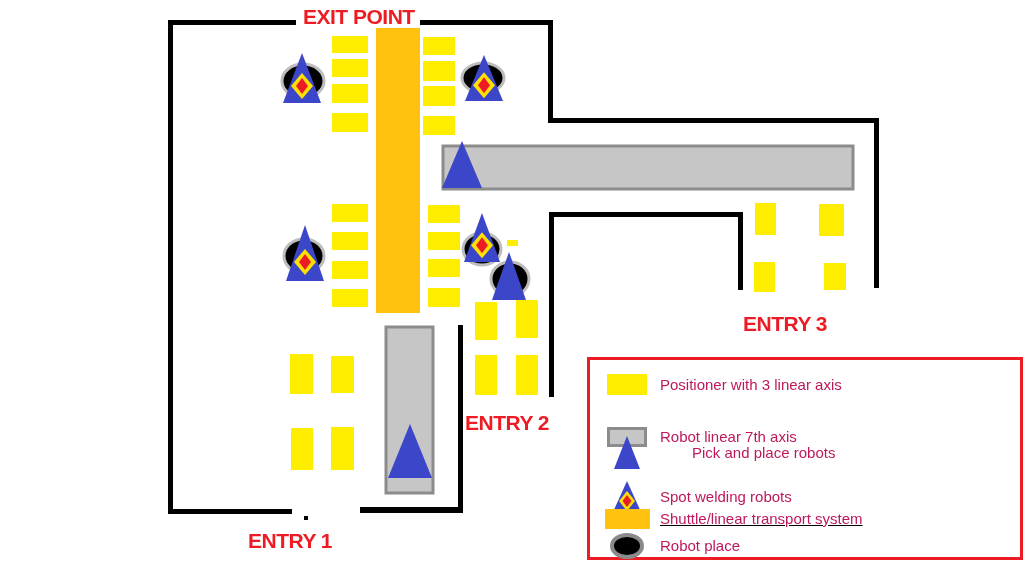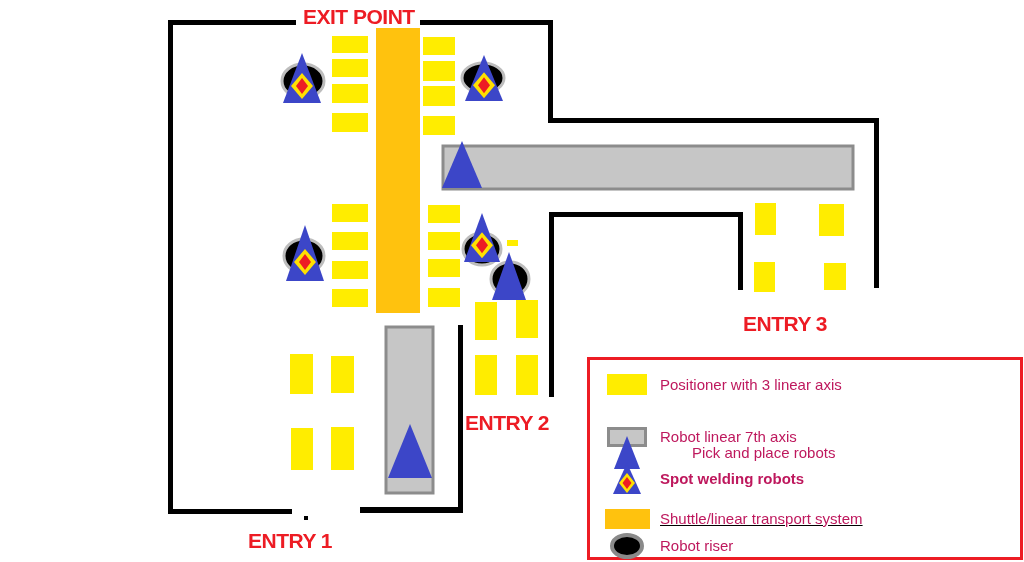--- a/index.html
+++ b/index.html
@@ -6,21 +6,21 @@
   .stage{position:relative;width:1024px;height:562px;background:#ffffff;overflow:hidden;
          font-family:"Liberation Sans",sans-serif;}
   #diagram{position:absolute;left:0;top:0;}
   #diagram text{font-family:"Liberation Sans",sans-serif;font-weight:700;letter-spacing:-0.5px;}
   .legend{position:absolute;left:587px;top:357px;width:436px;height:203px;box-sizing:border-box;
           border:3px solid var(--legend-border);background:#ffffff;}
   .legend-row{position:absolute;left:13px;display:flex;align-items:center;height:33px;}
   .legend-row:nth-of-type(1){top:8px;}
   .legend-row:nth-of-type(2){top:48px;margin-top:12px;}
   .legend-row:nth-of-type(3){top:76px;gap:32px;}
-  .legend-row:nth-of-type(4){top:102px;font-weight:bold;}
+  .legend-row:nth-of-type(4){top:120px;}
   .legend-row:nth-of-type(5){top:142px;text-decoration:underline;}
   .legend-row:nth-of-type(6){top:169px;}
   .legend-icon{width:48px;display:flex;justify-content:center;align-items:center;flex:0 0 48px;}
   .legend-label{margin-left:9px;font-size:15px;color:#be185d;white-space:nowrap;}
   .sw-positioner{width:40px;height:21px;background:var(--positioner);}
   .sw-axis{width:34px;height:14px;background:var(--axis-fill);border:3px solid var(--axis-border);}
   .sw-shuttle{width:45px;height:20px;background:var(--shuttle);}
   .tri-blue{fill:var(--robot-blue);}
   .dia-yellow{fill:var(--diamond-yellow);}
   .dia-red{fill:var(--diamond-red);}
@@ -138,16 +138,16 @@
           <span class="sw-shuttle"></span>
         </span>
       <span class="legend-label">Shuttle/linear transport system</span>
     </div>
     <div class="legend-row">
       <span class="legend-icon">
         <svg width="38" height="28" viewBox="0 0 38 28">
             <ellipse class="riser-el" cx="19" cy="14" rx="15" ry="11"></ellipse>
           </svg>
       </span>
-      <span class="legend-label">Robot riser</span>
+      <span class="legend-label">Robot place</span>
     </div>
   </div>
 </div>
 
 </body></html>

